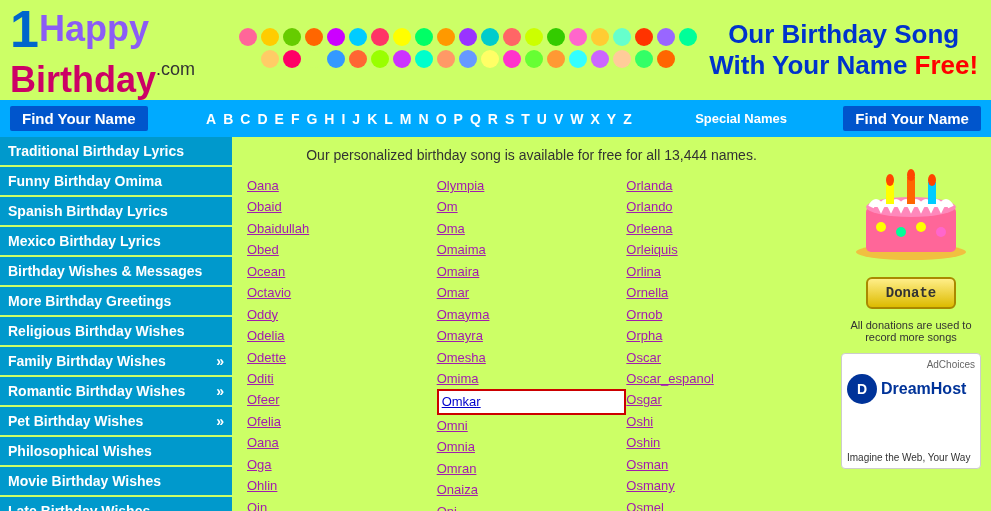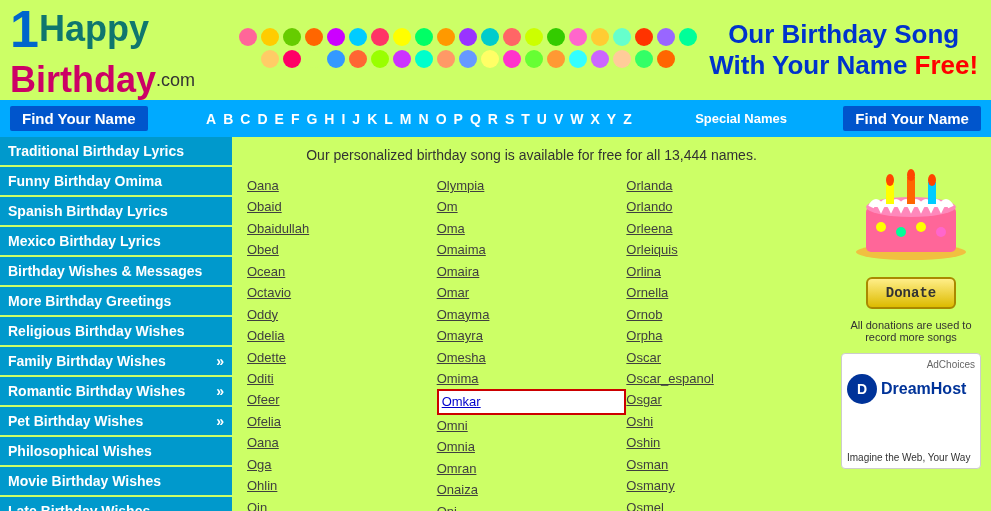--- a/index.html
+++ b/index.html
@@ -2,21 +2,21 @@
 <html><head>
   <meta charset="utf-8">
   <style>
     * { margin: 0; padding: 0; box-sizing: border-box; }
     body { font-family: Arial, sans-serif; background: #ccff66; width: 991px; overflow-x: hidden; }
 
     
     .header { display: flex; align-items: center; background: #ccff66; padding: 5px 10px; height: 100px; }
     .logo-area { display: flex; align-items: center; width: 220px; }
     .logo-1 { font-size: 52px; font-weight: bold; color: #0066cc; font-family: Arial Black, sans-serif; }
-    .logo-happy { font-size: 36px; font-weight: bold; color: #0f766e; font-family: Arial Black, sans-serif; }
+    .logo-happy { font-size: 36px; font-weight: bold; color: #8b5cf6; font-family: Arial Black, sans-serif; }
     .logo-birthday { font-size: 36px; font-weight: bold; color: #cc0066; font-family: Arial Black, sans-serif; }
     .logo-com { font-size: 18px; color: #333; }
     .logo-text { display: flex; flex-direction: column; }
     .logo-top { display: flex; align-items: center; }
     .confetti-area { flex: 1; display: flex; flex-direction: row; align-items: center; justify-content: center; }
     .dots-row { display: flex; flex-wrap: wrap; justify-content: center; margin-bottom: 4px; }
     .dot { width: 18px; height: 18px; border-radius: 50%; margin: 2px; }
     .tagline { font-size: 26px; font-weight: bold; color: #0033cc; text-align: center; font-family: Arial Black, sans-serif; }
     .tagline .free { color: #ff0000; }
 
@@ -33,21 +33,21 @@
     
     .sidebar { width: 232px; min-width: 232px; background: #ccff66; }
     .sidebar-item { background: #0099cc; color: white; font-size: 14px; font-weight: bold; padding: 6px 8px; border-bottom: 2px solid #ccff66; cursor: pointer; display: flex; justify-content: space-between; align-items: center; }
     .sidebar-item .arrow { font-size: 14px; }
 
     
     .content-area { flex: 1; padding: 10px 15px; background: #ccff66; }
     .availability-text { text-align: center; font-size: 14px; color: #333; margin-bottom: 12px; }
     .names-grid { display: flex; gap: 0; }
     .names-col { flex: 1; display: flex; flex-direction: column; }
-    .name-link { color: #404040; font-size: 13px; text-decoration: underline; cursor: pointer; line-height: 1.65; display: block; }
+    .name-link { color: #a21caf; font-size: 13px; text-decoration: underline; cursor: pointer; line-height: 1.65; display: block; }
     .name-link.highlighted { background: white; border: 2px solid #cc0000; padding: 0 3px; color: #0000cc; }
 
     
     .right-area { width: 160px; min-width: 160px; padding: 10px; display: flex; flex-direction: column; align-items: center; gap: 10px; }
     .donate-btn { background: linear-gradient(to bottom, #ffee88, #ddbb00); border: 2px solid #aa8800; border-radius: 6px; padding: 6px 18px; font-weight: bold; font-size: 14px; cursor: pointer; color: #333; font-family: Liberation Mono, monospace; }
     .donate-text { font-size: 11px; color: #333; text-align: center; }
     .ad-box { width: 140px; background: white; border: 1px solid #ccc; border-radius: 4px; padding: 5px; }
     .ad-choices { font-size: 10px; color: #666; text-align: right; }
     .dreamhost-logo { display: flex; align-items: center; gap: 4px; margin: 4px 0; }
     .dh-icon { width: 30px; height: 30px; background: #003399; border-radius: 50%; display: flex; align-items: center; justify-content: center; color: white; font-weight: bold; font-size: 14px; }
@@ -60,21 +60,21 @@
 </head>
 <body>
 
 <div class="header">
   <div class="logo-area">
     <div class="logo-text">
       <div class="logo-top">
         <span class="logo-1">1</span>
         <span class="logo-happy">Happy</span>
       </div>
-      <div style="display:flex;align-items:center;">
+      <div style="display:flex;align-items:flex-start;">
         <span class="logo-birthday">Birthday</span>
         <span class="logo-com">.com</span>
       </div>
     </div>
   </div>
   <div class="confetti-area">
     <div class="dots-row" id="dots-container">
         <div class="dot" style="background: rgb(255, 102, 153);"></div>
         <div class="dot" style="background: rgb(255, 204, 0);"></div>
         <div class="dot" style="background: rgb(102, 204, 0);"></div>

